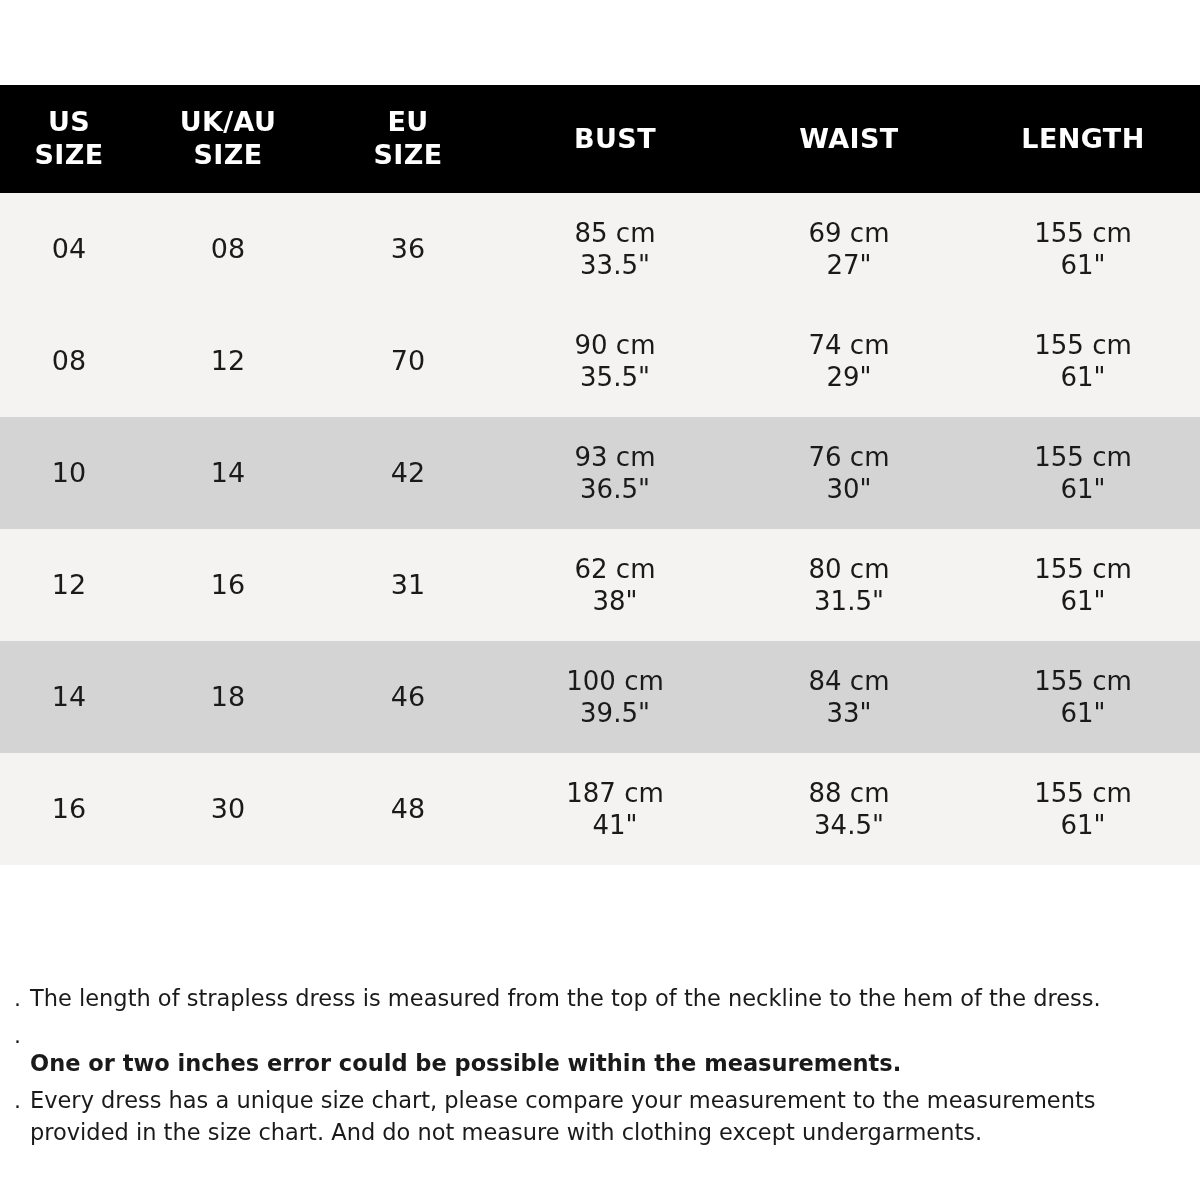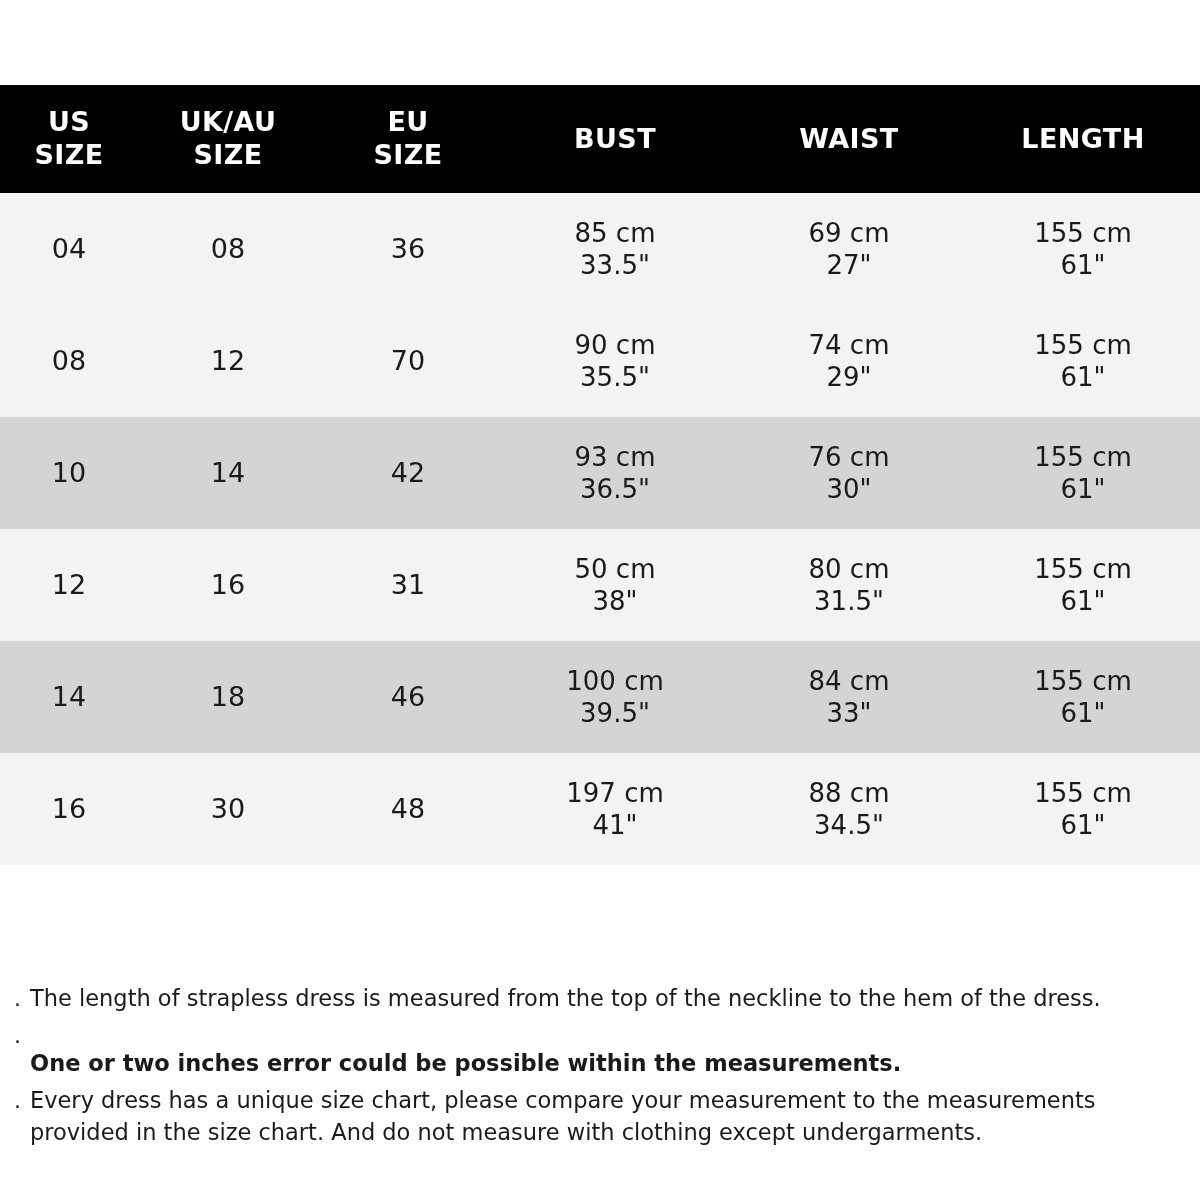--- a/index.html
+++ b/index.html
@@ -194,21 +194,21 @@
             <span class="cm">155 cm</span>
             <span class="inch">61"</span>
           </td>
         </tr>
 
         <tr class="row-light">
           <td class="num">12</td>
           <td class="num">16</td>
           <td class="num">31</td>
           <td>
-            <span class="cm">50 cm</span>
+            <span class="cm">62 cm</span>
             <span class="inch">38"</span>
           </td>
           <td>
             <span class="cm">80 cm</span>
             <span class="inch">31.5"</span>
           </td>
           <td>
             <span class="cm">155 cm</span>
             <span class="inch">61"</span>
           </td>
@@ -230,21 +230,21 @@
             <span class="cm">155 cm</span>
             <span class="inch">61"</span>
           </td>
         </tr>
 
         <tr class="row-light">
           <td class="num">16</td>
           <td class="num">30</td>
           <td class="num">48</td>
           <td>
-            <span class="cm">197 cm</span>
+            <span class="cm">187 cm</span>
             <span class="inch">41"</span>
           </td>
           <td>
             <span class="cm">88 cm</span>
             <span class="inch">34.5"</span>
           </td>
           <td>
             <span class="cm">155 cm</span>
             <span class="inch">61"</span>
           </td>

